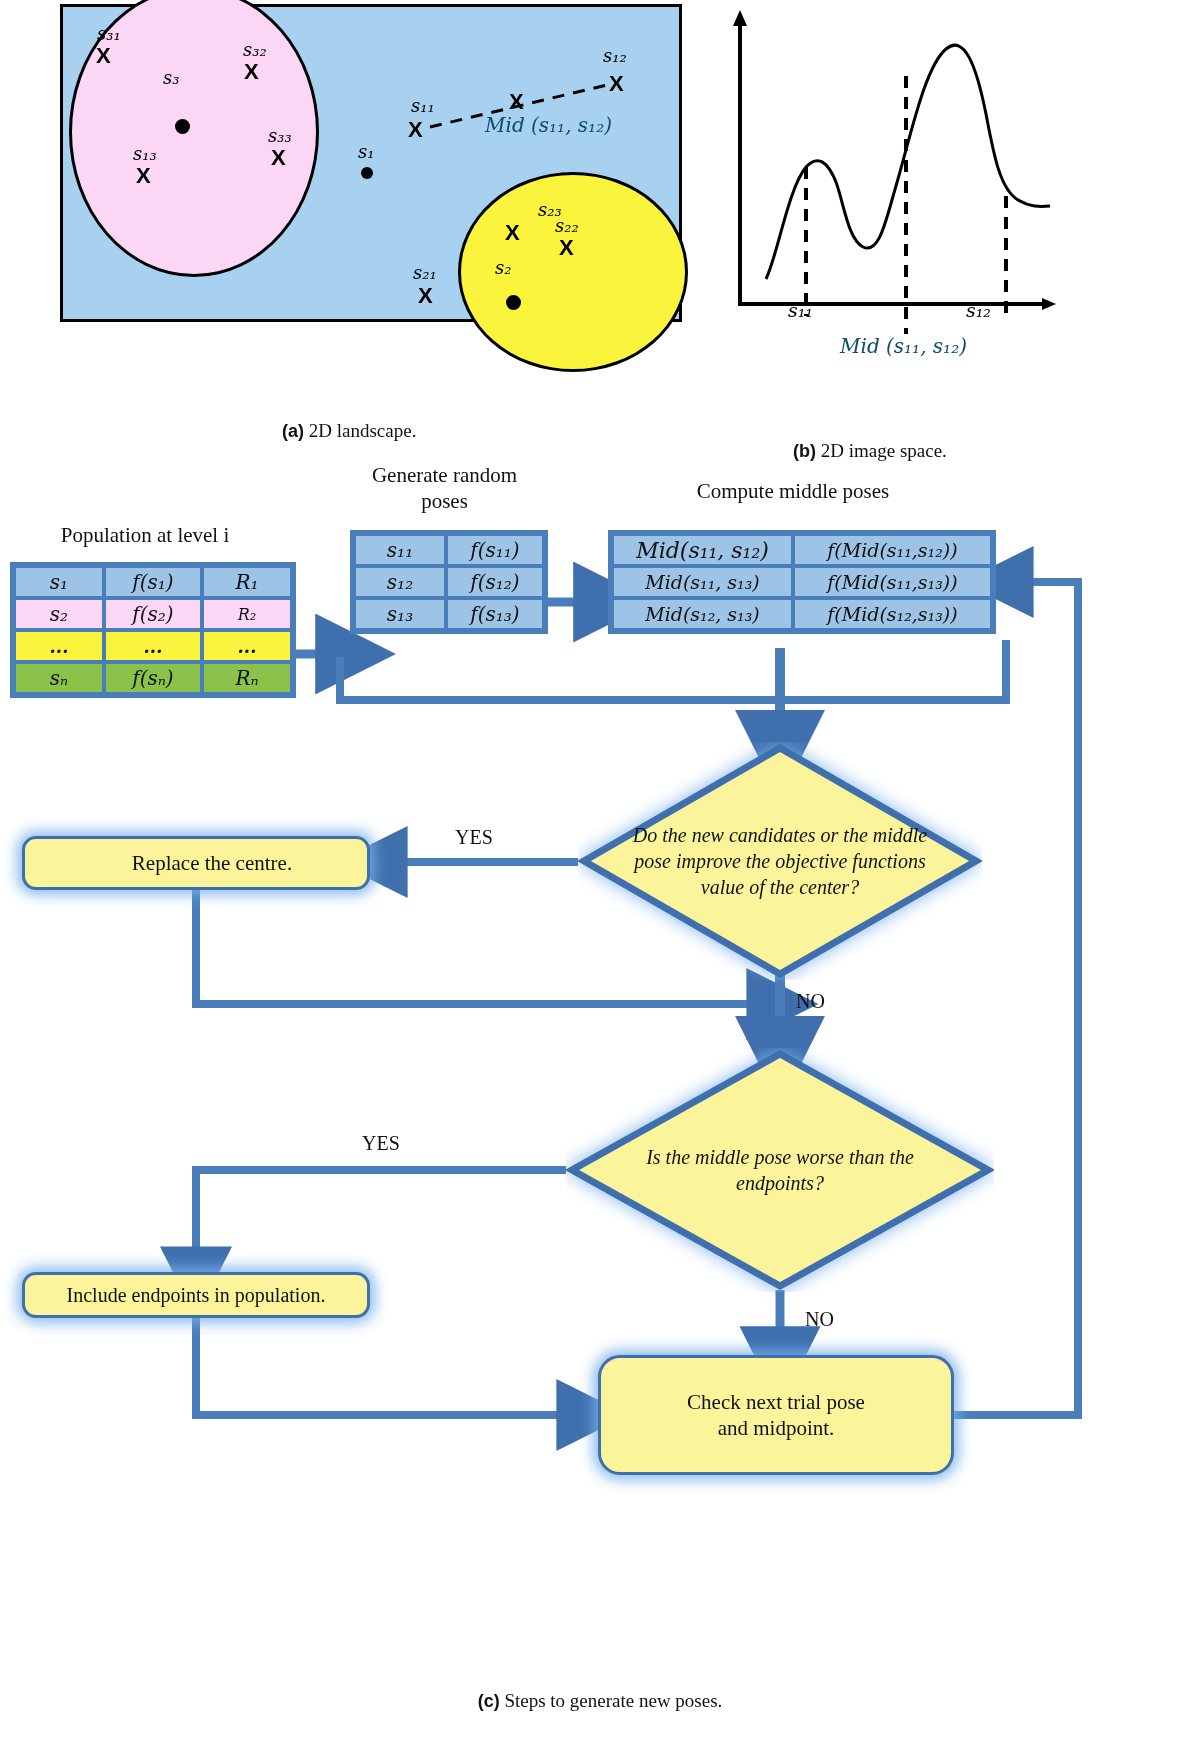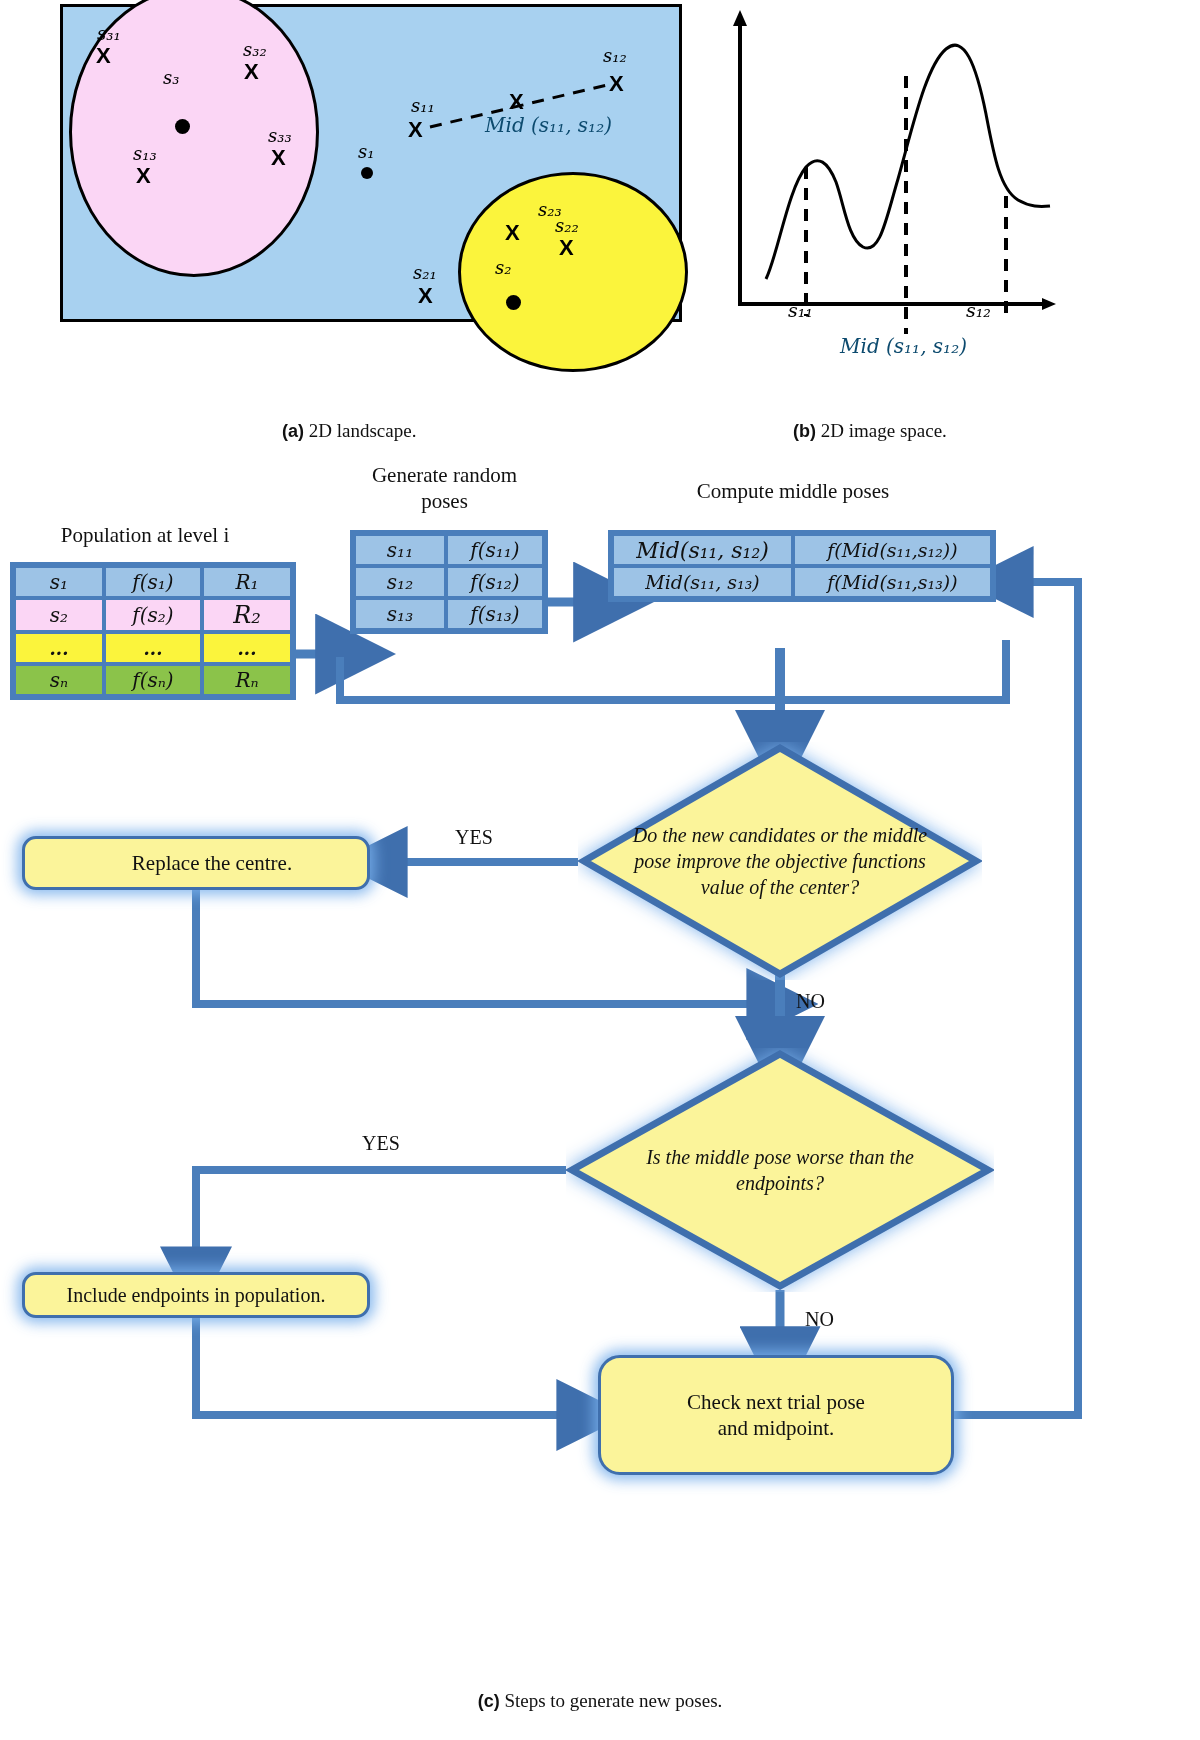--- a/index.html
+++ b/index.html
@@ -124,21 +124,21 @@
   </svg>
   <div class="slab" style="left:70px;top:295px;font-size:19px;">s₁₁</div>
   <div class="slab" style="left:248px;top:295px;font-size:19px;">s₁₂</div>
   <div class="midlab" style="left:110px;top:330px;font-size:20px;">Mid (s₁₁, s₁₂)</div>
 </div>
 
 <div class="caption" style="left:282px;top:420px;">
   <b>(a)</b>
   <span>2D landscape.</span>
 </div>
-<div class="caption" style="left:793px;top:420px;">
+<div class="caption" style="left:793px;top:440px;">
   <b>(b)</b>
   <span>2D image space.</span>
 </div>
 
 <svg class="ov">
   <defs>
     <marker id="ah" markerWidth="9" markerHeight="9" refX="3.2" refY="4.5" orient="auto">
       <path d="M0,0 L9,4.5 L0,9 Z" fill="#3f6fad"></path>
     </marker>
   </defs>
@@ -194,21 +194,21 @@
 <table class="tbl" id="tbl-pop" style="left:10px;top:562px;">
   <tbody>
       <tr>
     <td class="c-blue" style="width:84px;height:26px;font-size:20px;">s₁</td>
     <td class="c-blue" style="width:92px;font-size:20px;">f(s₁)</td>
     <td class="c-blue" style="width:84px;font-size:20px;">R₁</td>
   </tr>
   <tr>
     <td class="c-pink" style="height:26px;font-size:20px;">s₂</td>
     <td class="c-pink" style="font-size:20px;">f(s₂)</td>
-    <td class="c-pink" style="font-size:24px;">R₂</td>
+    <td class="c-pink" style="font-size:16px;">R₂</td>
   </tr>
   <tr>
     <td class="c-yellow" style="height:26px;font-size:18px;font-weight:700;">...</td>
     <td class="c-yellow" style="font-size:18px;font-weight:700;">...</td>
     <td class="c-yellow" style="font-size:18px;font-weight:700;">...</td>
   </tr>
   <tr>
     <td class="c-green" style="height:26px;font-size:20px;">sₙ</td>
     <td class="c-green" style="font-size:20px;">f(sₙ)</td>
     <td class="c-green" style="font-size:20px;">Rₙ</td>
@@ -236,20 +236,24 @@
 <table class="tbl" id="tbl-mid" style="left:608px;top:530px;">
   <tbody>
       <tr>
     <td class="c-blue" style="width:175px;height:26px;font-size:22px;">Mid(s₁₁, s₁₂)</td>
     <td class="c-blue" style="width:193px;font-size:19px;">f(Mid(s₁₁,s₁₂))</td>
   </tr>
   <tr>
     <td class="c-blue" style="height:26px;font-size:19px;">Mid(s₁₁, s₁₃)</td>
     <td class="c-blue" style="font-size:19px;font-style:italic;">f(Mid(s₁₁,s₁₃))</td>
   </tr>
+  <tr>
+    <td class="c-blue" style="height:26px;font-size:19px;">Mid(s₁₂, s₁₃)</td>
+    <td class="c-blue" style="font-size:19px;">f(Mid(s₁₂,s₁₃))</td>
+  </tr>
 </tbody>
   </table>
 
 <div class="diamond" style="left:578px;top:742px;width:404px;height:238px;">
   <svg class="dshape" viewBox="0 0 404 238" preserveAspectRatio="none">
     <polygon points="202,6 398,119 202,232 6,119" fill="#fbf49a" stroke="#3f6fad" stroke-width="7" style="filter:drop-shadow(0 0 9px rgba(120,175,235,.95));"></polygon>
   </svg>
   <div class="dtext">Do the new candidates or the middle pose improve the objective functions value of the center?</div>
 </div>
 

